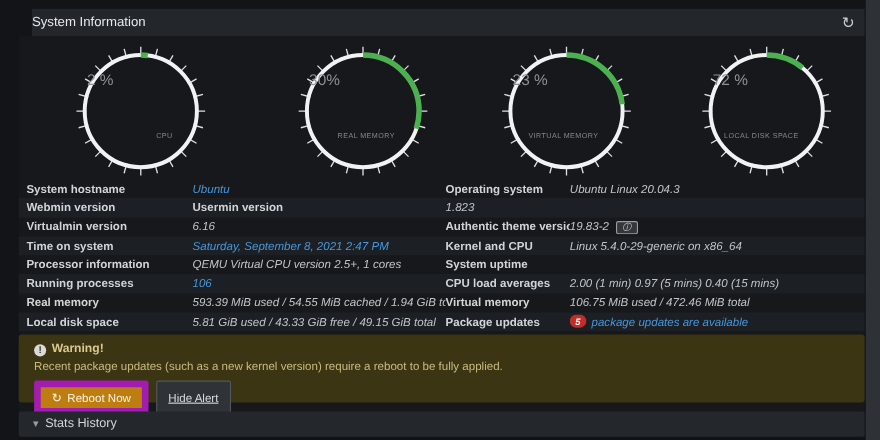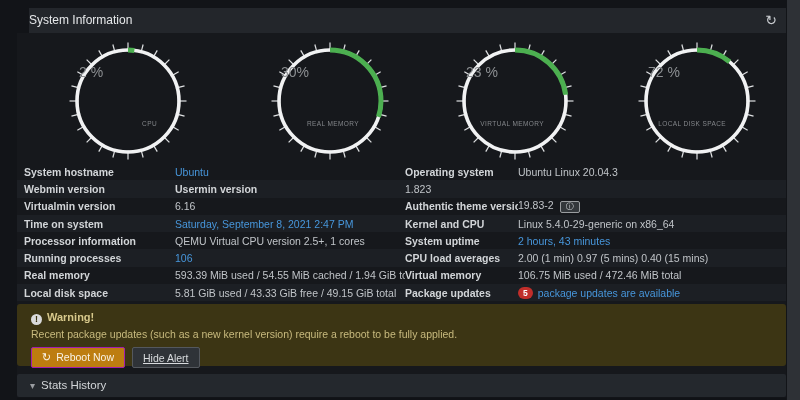--- a/index.html
+++ b/index.html
@@ -16,37 +16,37 @@
   .gauge svg{position:absolute;left:0;top:0;}
   .gauge .pct{position:absolute;left:16px;top:28px;font-size:14px;color:#8d9093;}
   .gauge .glabel{position:absolute;left:0;top:84px;width:94px;text-align:right;
                  font-size:6.5px;letter-spacing:.4px;color:#83868a;text-transform:uppercase;}
   
   .info-table{position:absolute;left:0;top:130px;width:769px;}
   .trow{display:grid;grid-template-columns:151px 230px 113px 1fr;align-items:center;
         height:17.3px;padding-left:7px;font-size:10.5px;}
   .trow:nth-child(even){background:#1c1f24;}
   .tlabel{font-weight:bold;color:#d2d5d8;white-space:nowrap;overflow:hidden;}
-  .tvalue{color:#c0c4c8;white-space:nowrap;overflow:hidden;}
+  .tvalue{color:#c0c4c8;white-space:nowrap;overflow:hidden;font-style:italic;}
   .link{color:#4796db;cursor:pointer;}
   .badge{display:inline-block;background:#c12e2a;color:#fff;font-size:8.5px;font-weight:bold;
          border-radius:8px;padding:1px 5px;margin-right:5px;vertical-align:1px;}
   .info-btn{display:inline-block;margin-left:6px;border:1px solid #9a9da0;background:#33373b;
             color:#d6d9db;font-size:8px;line-height:10px;border-radius:2px;padding:0 5px;cursor:pointer;}
   
   .alert{position:absolute;left:0;top:271px;width:769px;height:62px;background:#3c3514;
          border-radius:3px;box-sizing:border-box;padding:7px 14px;}
   .alert-title{font-size:11px;font-weight:bold;color:#d8c98c;}
   .warn-icon{display:inline-block;width:11px;height:11px;border-radius:50%;background:#d9dadb;
              color:#3c3514;font-size:9px;font-weight:bold;text-align:center;line-height:11px;
              margin-right:5px;vertical-align:-1px;}
   .alert-msg{font-size:10.5px;color:#c8ba7e;margin-top:3px;}
   .alert-buttons{margin-top:7px;display:flex;gap:7px;}
   .btn{font-family:inherit;font-size:10.5px;border-radius:2px;padding:3px 10px;cursor:pointer;}
-  .btn-reboot{background:#bd7d10;border:1px solid #a21caf;color:#f9f3e6;}
+  .btn-reboot{background:#bd7d10;border:6px solid #a21caf;color:#f9f3e6;}
   .btn-reboot .ricon{margin-right:5px;font-size:11px;}
   .btn-hide{background:#2f3338;border:1px solid #54585e;color:#d8dbde;text-decoration:underline;}
   
   .stats-bar{position:absolute;left:0;top:341px;width:769px;height:23px;background:#24282d;
              border-radius:2px;line-height:23px;padding-left:13px;box-sizing:border-box;
              font-size:11.5px;color:#d2d5d8;cursor:pointer;}
   .caret{color:#9a9da1;font-size:10px;margin-right:6px;}
   .bottom-strip{position:absolute;left:0;top:365px;width:769px;height:3px;background:#101216;}
 </style>
 </head>
@@ -86,21 +86,20 @@
         <div class="trow">
           <div class="tlabel">Time on system</div>
           <div class="tvalue"><span class="link">Saturday, September 8, 2021 2:47 PM</span></div>
           <div class="tlabel">Kernel and CPU</div>
           <div class="tvalue"><span>Linux 5.4.0-29-generic on x86_64</span></div>
         </div>
         <div class="trow">
           <div class="tlabel">Processor information</div>
           <div class="tvalue"><span>QEMU Virtual CPU version 2.5+, 1 cores</span></div>
           <div class="tlabel">System uptime</div>
-          <div class="tvalue"><span class="link">2 hours, 43 minutes</span></div>
         </div>
         <div class="trow">
           <div class="tlabel">Running processes</div>
           <div class="tvalue"><span class="link">106</span></div>
           <div class="tlabel">CPU load averages</div>
           <div class="tvalue"><span>2.00 (1 min) 0.97 (5 mins) 0.40 (15 mins)</span></div>
         </div>
         <div class="trow">
           <div class="tlabel">Real memory</div>
           <div class="tvalue"><span>593.39 MiB used / 54.55 MiB cached / 1.94 GiB total</span></div>

